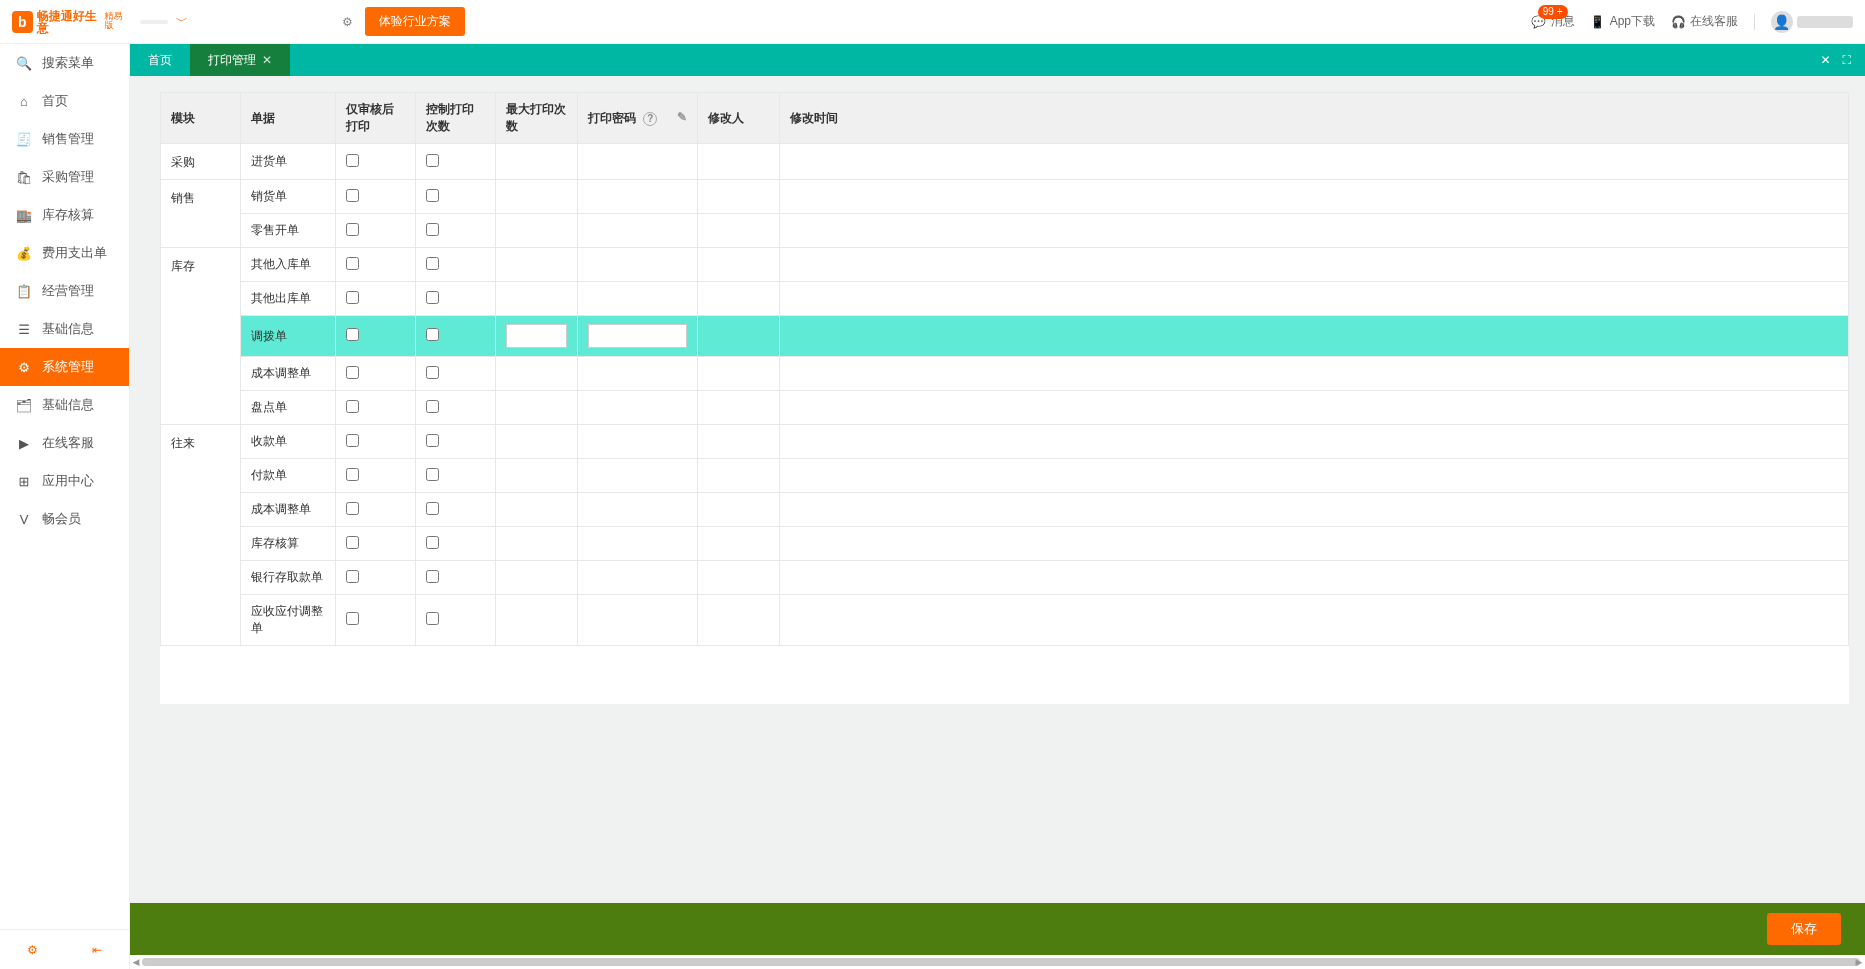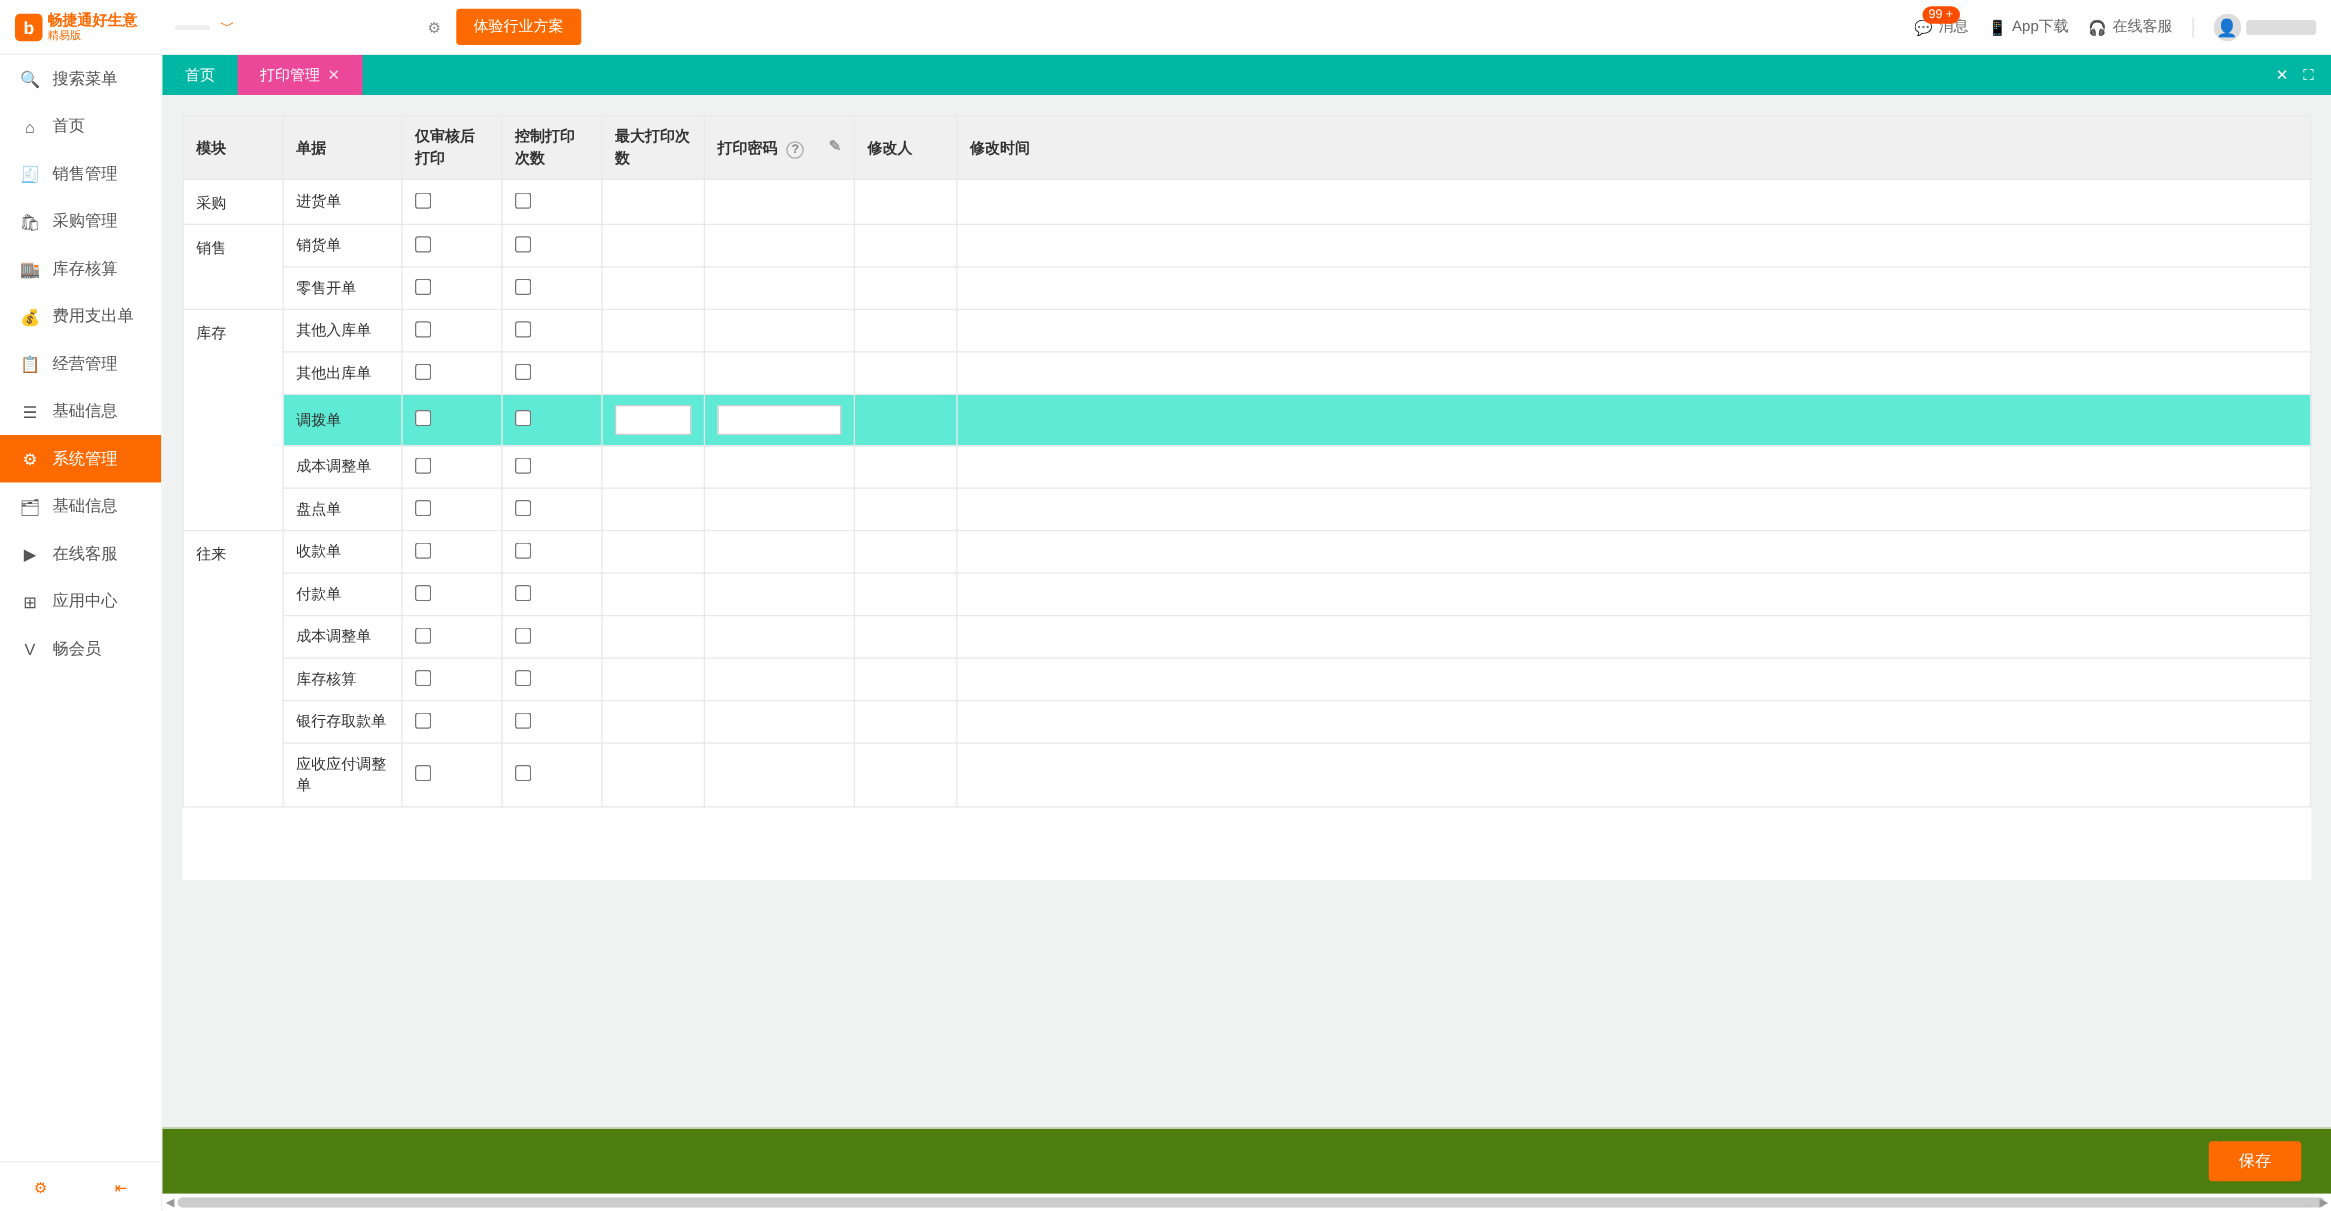--- a/index.html
+++ b/index.html
@@ -3,21 +3,21 @@
 <meta charset="utf-8">
 <style>
   * { box-sizing: border-box; margin: 0; padding: 0; }
   body { font-family: "Microsoft YaHei", Arial, sans-serif; font-size: 12px; color: #333; background: #fff; overflow: hidden; }
   .app { display: flex; flex-direction: column; height: 969px; width: 1865px; }
   
   
   .top-header { height: 44px; display: flex; align-items: center; padding: 0 12px; border-bottom: 1px solid #eee; }
   .logo-area { width: 118px; display: flex; align-items: center; gap: 4px; }
   .logo-icon { width: 22px; height: 22px; background: #ff6a00; border-radius: 4px; display: flex; align-items: center; justify-content: center; color: #fff; font-weight: bold; font-size: 14px; }
-  .logo-text { display: flex; flex-direction: column; line-height: 1; }
+  .logo-text { display: flex; flex-direction: row; line-height: 1; }
   .logo-text-main { color: #ff6a00; font-size: 12px; font-weight: bold; }
   .logo-text-sub { color: #ff6a00; font-size: 9px; margin-top: 2px; }
   .company-select { display: flex; align-items: center; gap: 8px; padding: 0 10px; min-width: 200px; }
   .company-name { color: #bbb; background:#eee; border-radius:3px; padding:2px 14px; }
   .chevron-down { color: #ff6a00; font-size: 12px; }
   .gear-area { padding: 0 12px; color: #888; cursor: pointer; }
   .btn-primary { background: #ff6a00; color: #fff; border: none; border-radius: 3px; padding: 6px 14px; font-size: 12px; cursor: pointer; }
   .header-spacer { flex: 1; }
   .header-right { display: flex; align-items: center; gap: 16px; color: #666; }
   .hr-item { display: flex; align-items: center; gap: 4px; cursor: pointer; position: relative; }
@@ -33,27 +33,27 @@
   .side-item { display: flex; align-items: center; gap: 10px; padding: 10px 16px; color: #555; cursor: pointer; font-size: 13px; }
   .side-item.active { background: #ff6a00; color: #fff; }
   .side-item .side-icon { width: 16px; display:flex; align-items:center; justify-content:center; }
   .sidebar-bottom { height: 40px; display:flex; align-items:center; justify-content:space-around; border-top:1px solid #eee; color:#ff6a00; }
   .sidebar-bottom span { cursor:pointer; }
 
   
   .main { flex: 1; display: flex; flex-direction: column; background: #f0f2f2; min-width:0; }
   .tab-bar { height: 32px; background: #00b7a3; display: flex; align-items: stretch; color: #fff; }
   .tab { padding: 0 18px; display: flex; align-items: center; gap: 6px; font-size: 12px; cursor: pointer; }
-  .tab.active { background: #ec4899; }
+  .tab.active { background: #15803d; }
   .tab-close { font-size: 12px; cursor:pointer; opacity:0.8; }
   .tab-spacer { flex:1; }
   .tab-actions { display:flex; align-items:center; gap:12px; padding:0 14px; }
   .tab-act-icon { cursor:pointer; color:#fff; }
 
-  .content-area { flex:1; padding: 16px; overflow:auto; min-height:0; }
+  .content-area { flex:1; padding: 16px; overflow:auto; min-height:0;margin-left:14px; }
   .panel { background:#fff; min-height: 612px; padding:0; }
 
   table.grid { width:100%; border-collapse: collapse; table-layout: fixed; }
   table.grid th, table.grid td { border: 1px solid #e8e8e8; padding: 8px 10px; font-size: 12px; text-align: left; vertical-align: middle; height: 32px; }
   table.grid th { background: #f0f0f0; font-weight: bold; color:#333; }
   table.grid td.module-cell { vertical-align: top; padding-top: 10px; }
   tr.highlight td { background: #5eead4; }
   tr.highlight td input[type=text] { width:100%; height:24px; border:1px solid #ccc; background:#fff; padding:0 4px; font-size:12px; }
   .chk { width:13px; height:13px; }
   .help-icon { display:inline-block; margin-left:4px; width:14px;height:14px;border:1px solid #aaa;border-radius:50%;font-size:10px;line-height:12px;text-align:center;color:#888; }

